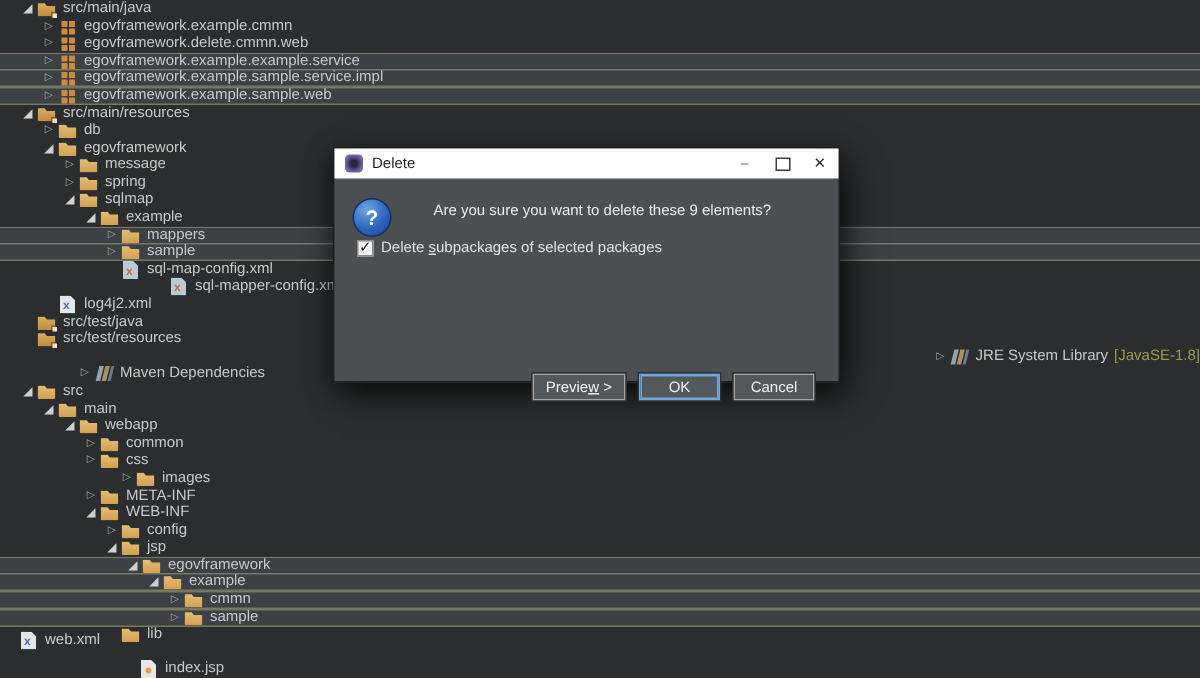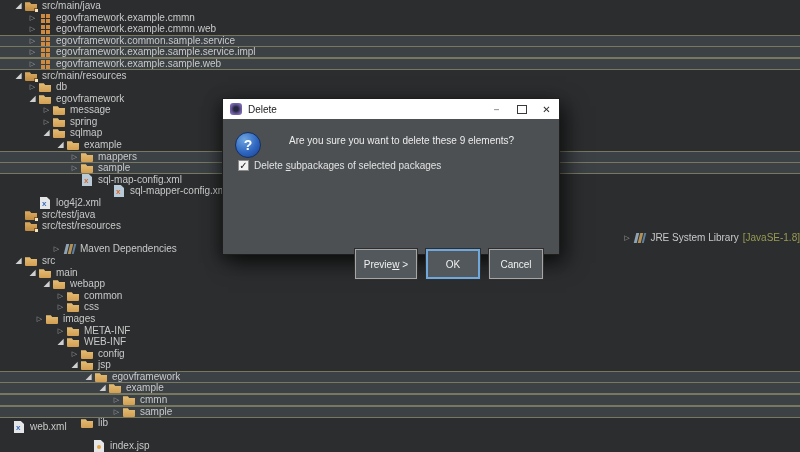--- a/index.html
+++ b/index.html
@@ -118,21 +118,21 @@
   }
   .chk-box{
     width:11px; height:11px; background:#f2f2f2; border:1px solid #8a8a8a;
     margin-right:5px; display:flex; align-items:center; justify-content:center;
     font-size:10px; color:#1c1c1c; line-height:11px; box-sizing:border-box;
   }
   .btn-row{
     position:absolute; right:16px; top:130px; display:flex; gap:9px;
   }
   .btn{
-    height:30px; min-width:54px; padding:0 8px; box-sizing:border-box;
+    height:18px; min-width:54px; padding:0 8px; box-sizing:border-box;
     background:#53585c; border:1px solid #a6a6a6; outline:1px solid #2e2e2e;
     color:#f0f0f0; font-size:10px; display:flex; align-items:center; justify-content:center;
   }
   .btn.default{border:1px solid #6fa8dc; box-shadow:inset 0 0 0 1px #6fa8dc;}
   .mn{text-decoration:underline;}
 </style>
 </head>
 <body>
 
 <div class="stage">
@@ -146,27 +146,27 @@
     </div>
       <div class="row" style="top: 12px; padding-left: 26px;">
       <span class="arrow">▷</span>
       <span class="icon package"></span>
       <span class="label">egovframework.example.cmmn</span>
 
     </div>
       <div class="row" style="top: 23px; padding-left: 26px;">
       <span class="arrow">▷</span>
       <span class="icon package"></span>
-      <span class="label">egovframework.example.cmmn.web</span>
+      <span class="label">egovframework.delete.cmmn.web</span>
 
     </div>
       <div class="row selected" style="top: 35px; padding-left: 26px;">
       <span class="arrow">▷</span>
       <span class="icon package"></span>
-      <span class="label">egovframework.common.sample.service</span>
+      <span class="label">egovframework.example.example.service</span>
 
     </div>
       <div class="row selected" style="top: 46px; padding-left: 26px;">
       <span class="arrow">▷</span>
       <span class="icon package"></span>
       <span class="label">egovframework.example.sample.service.impl</span>
 
     </div>
       <div class="row selected" style="top: 58px; padding-left: 26px;">
       <span class="arrow">▷</span>
@@ -293,21 +293,21 @@
       <span class="icon folder"></span>
       <span class="label">common</span>
 
     </div>
       <div class="row" style="top: 301px; padding-left: 54px;">
       <span class="arrow">▷</span>
       <span class="icon folder"></span>
       <span class="label">css</span>
 
     </div>
-      <div class="row" style="top: 313px; padding-left: 33px;">
+      <div class="row" style="top: 313px; padding-left: 78px;">
       <span class="arrow">▷</span>
       <span class="icon folder"></span>
       <span class="label">images</span>
 
     </div>
       <div class="row" style="top: 325px; padding-left: 54px; align-items: flex-end;">
       <span class="arrow">▷</span>
       <span class="icon folder"></span>
       <span class="label">META-INF</span>
 

